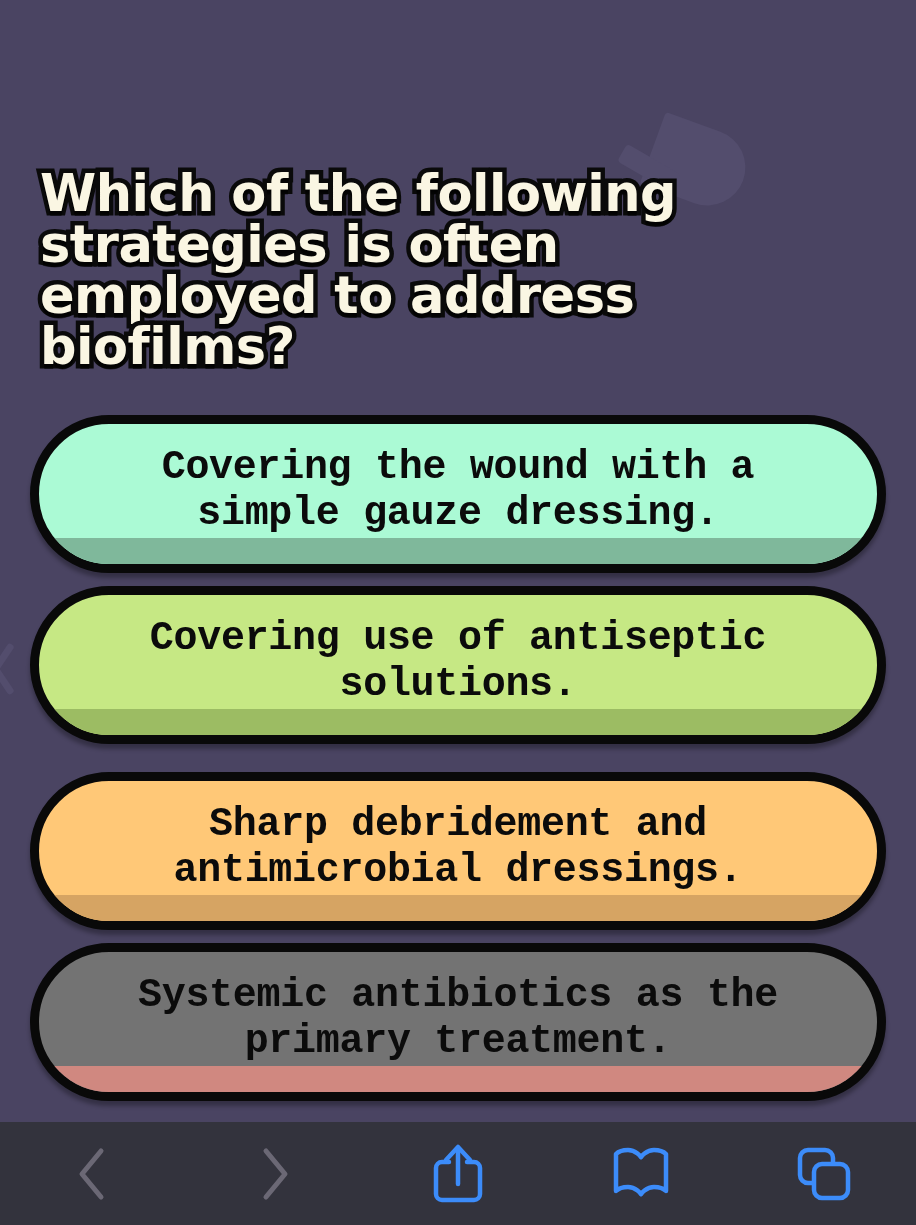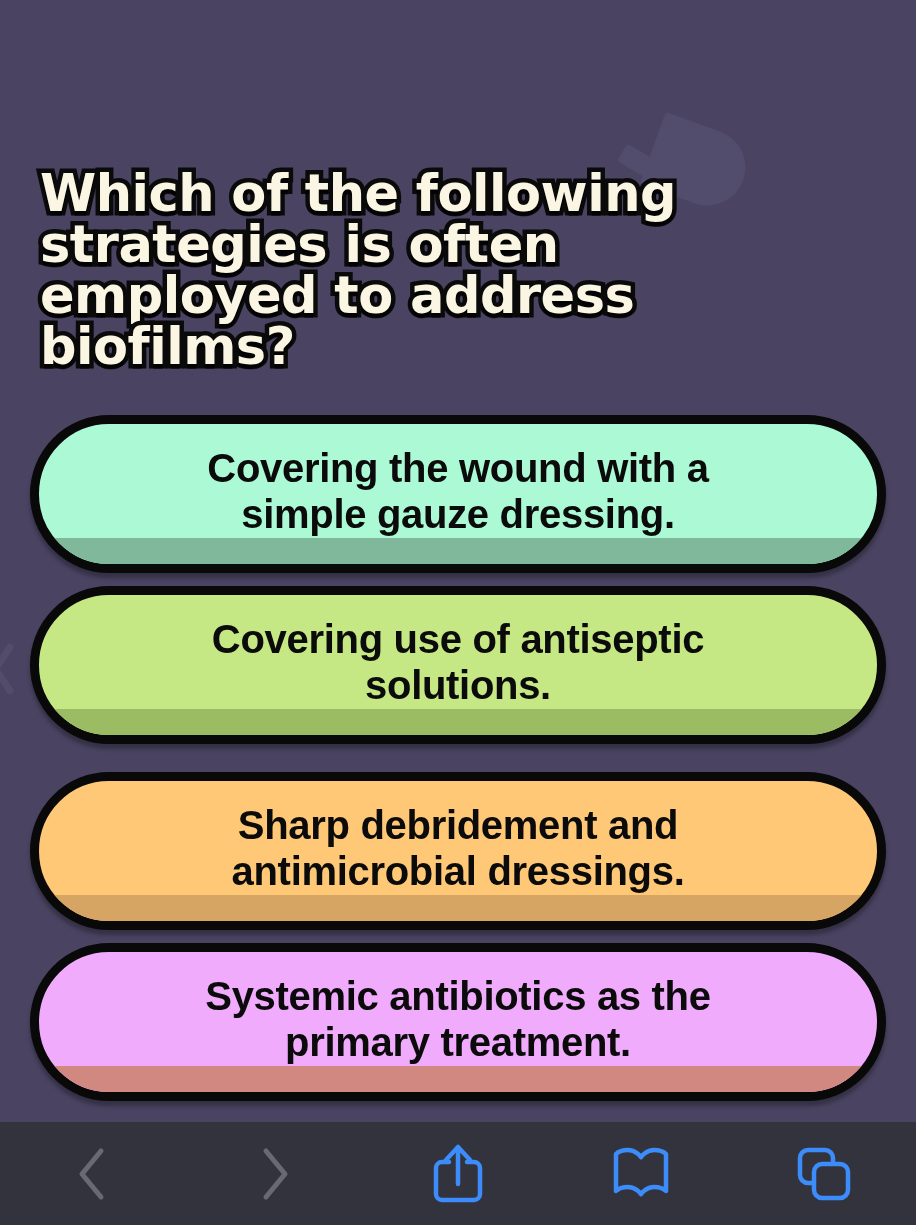--- a/index.html
+++ b/index.html
@@ -120,37 +120,37 @@
     right: 0;
     bottom: 0;
     height: 26px;
     pointer-events: none;
   }
   .option-label {
     position: relative;
     z-index: 2;
     padding: 0 56px;
     text-align: center;
-    font-family: Liberation Sans, sans-serif;
+    font-family: Liberation Mono, monospace;
     font-weight: bold;
     font-size: 40px;
     line-height: 46px;
     letter-spacing: -0.3px;
     color: #0b0b0b;
     white-space: pre-line;
     margin-bottom: 6px;
   }
 
   .opt-mint   { background: #abfad5; }
   .opt-mint::after   { background: #7fb89b; }
   .opt-lime   { background: #c6e884; }
   .opt-lime::after   { background: #9cbc63; }
   .opt-orange { background: #ffc877; margin-top: 28px; }
   .opt-orange::after { background: #d6a463; }
-  .opt-pink   { background: #f0abfc; }
+  .opt-pink   { background: #737373; }
   .opt-pink::after   { background: #d08880; }
 
   
   .toolbar {
     position: absolute;
     left: 0;
     bottom: 0;
     width: 916px;
     height: 103px;
     background: #33333d;

